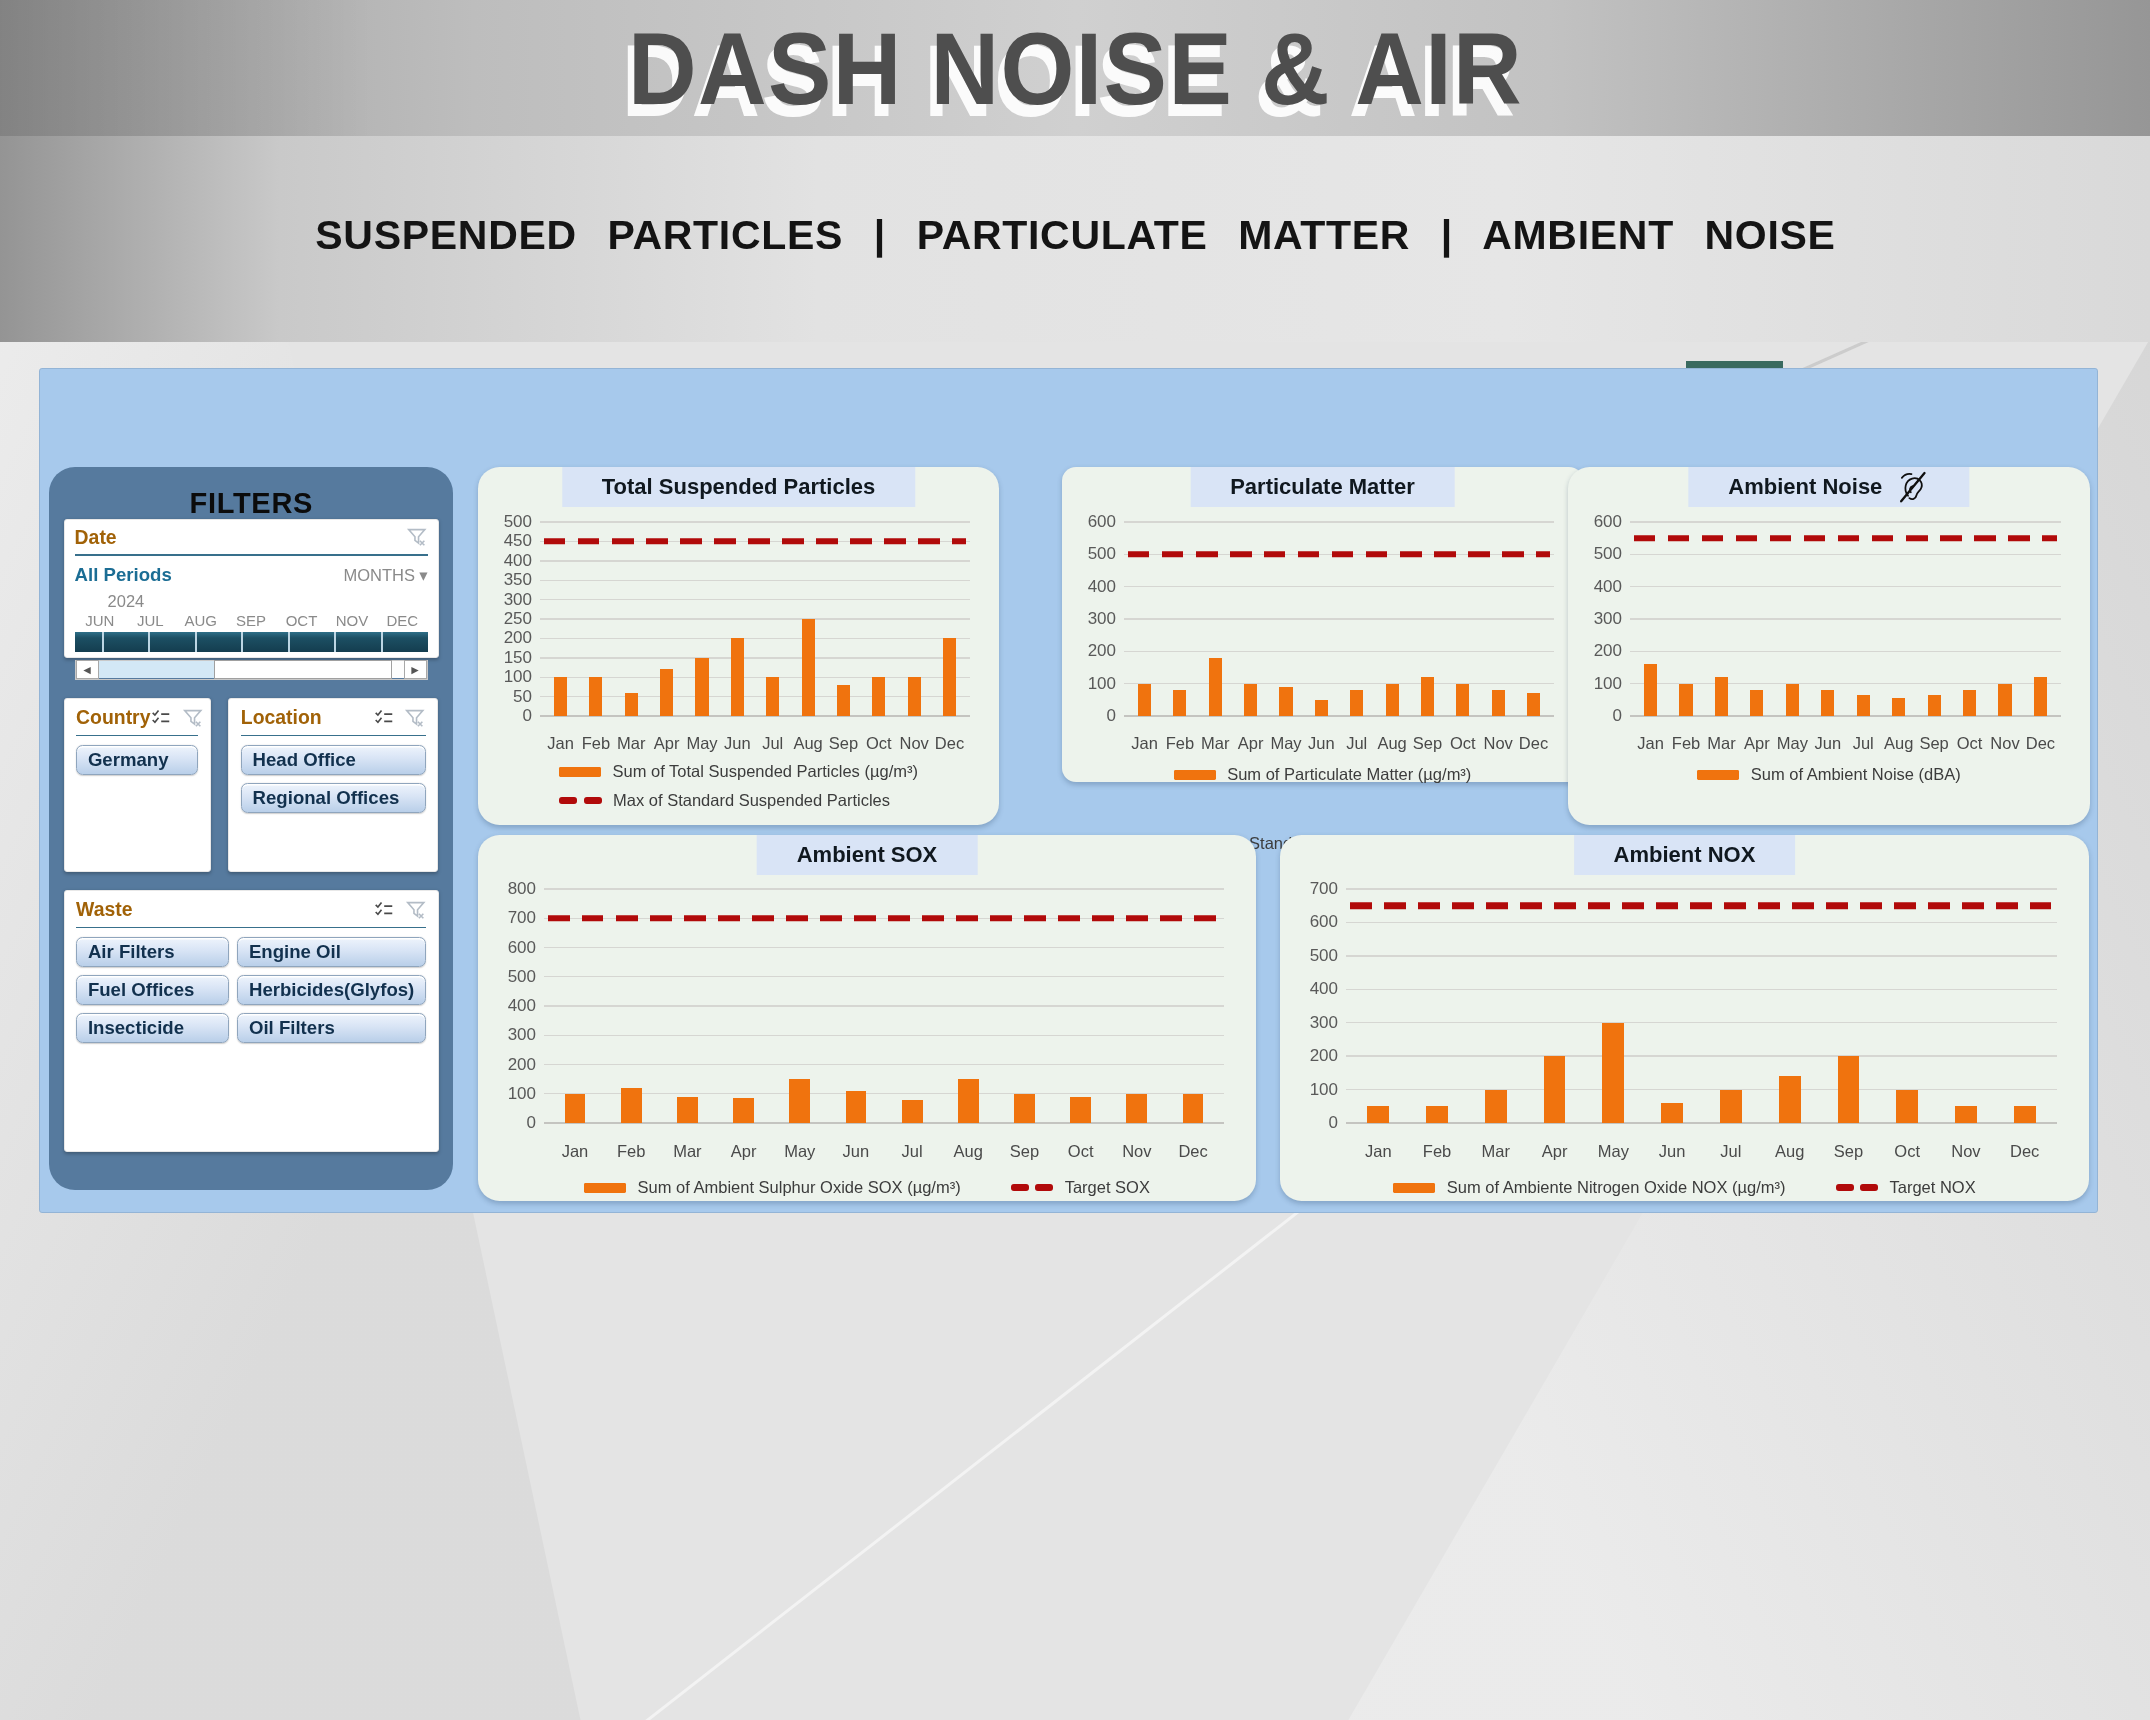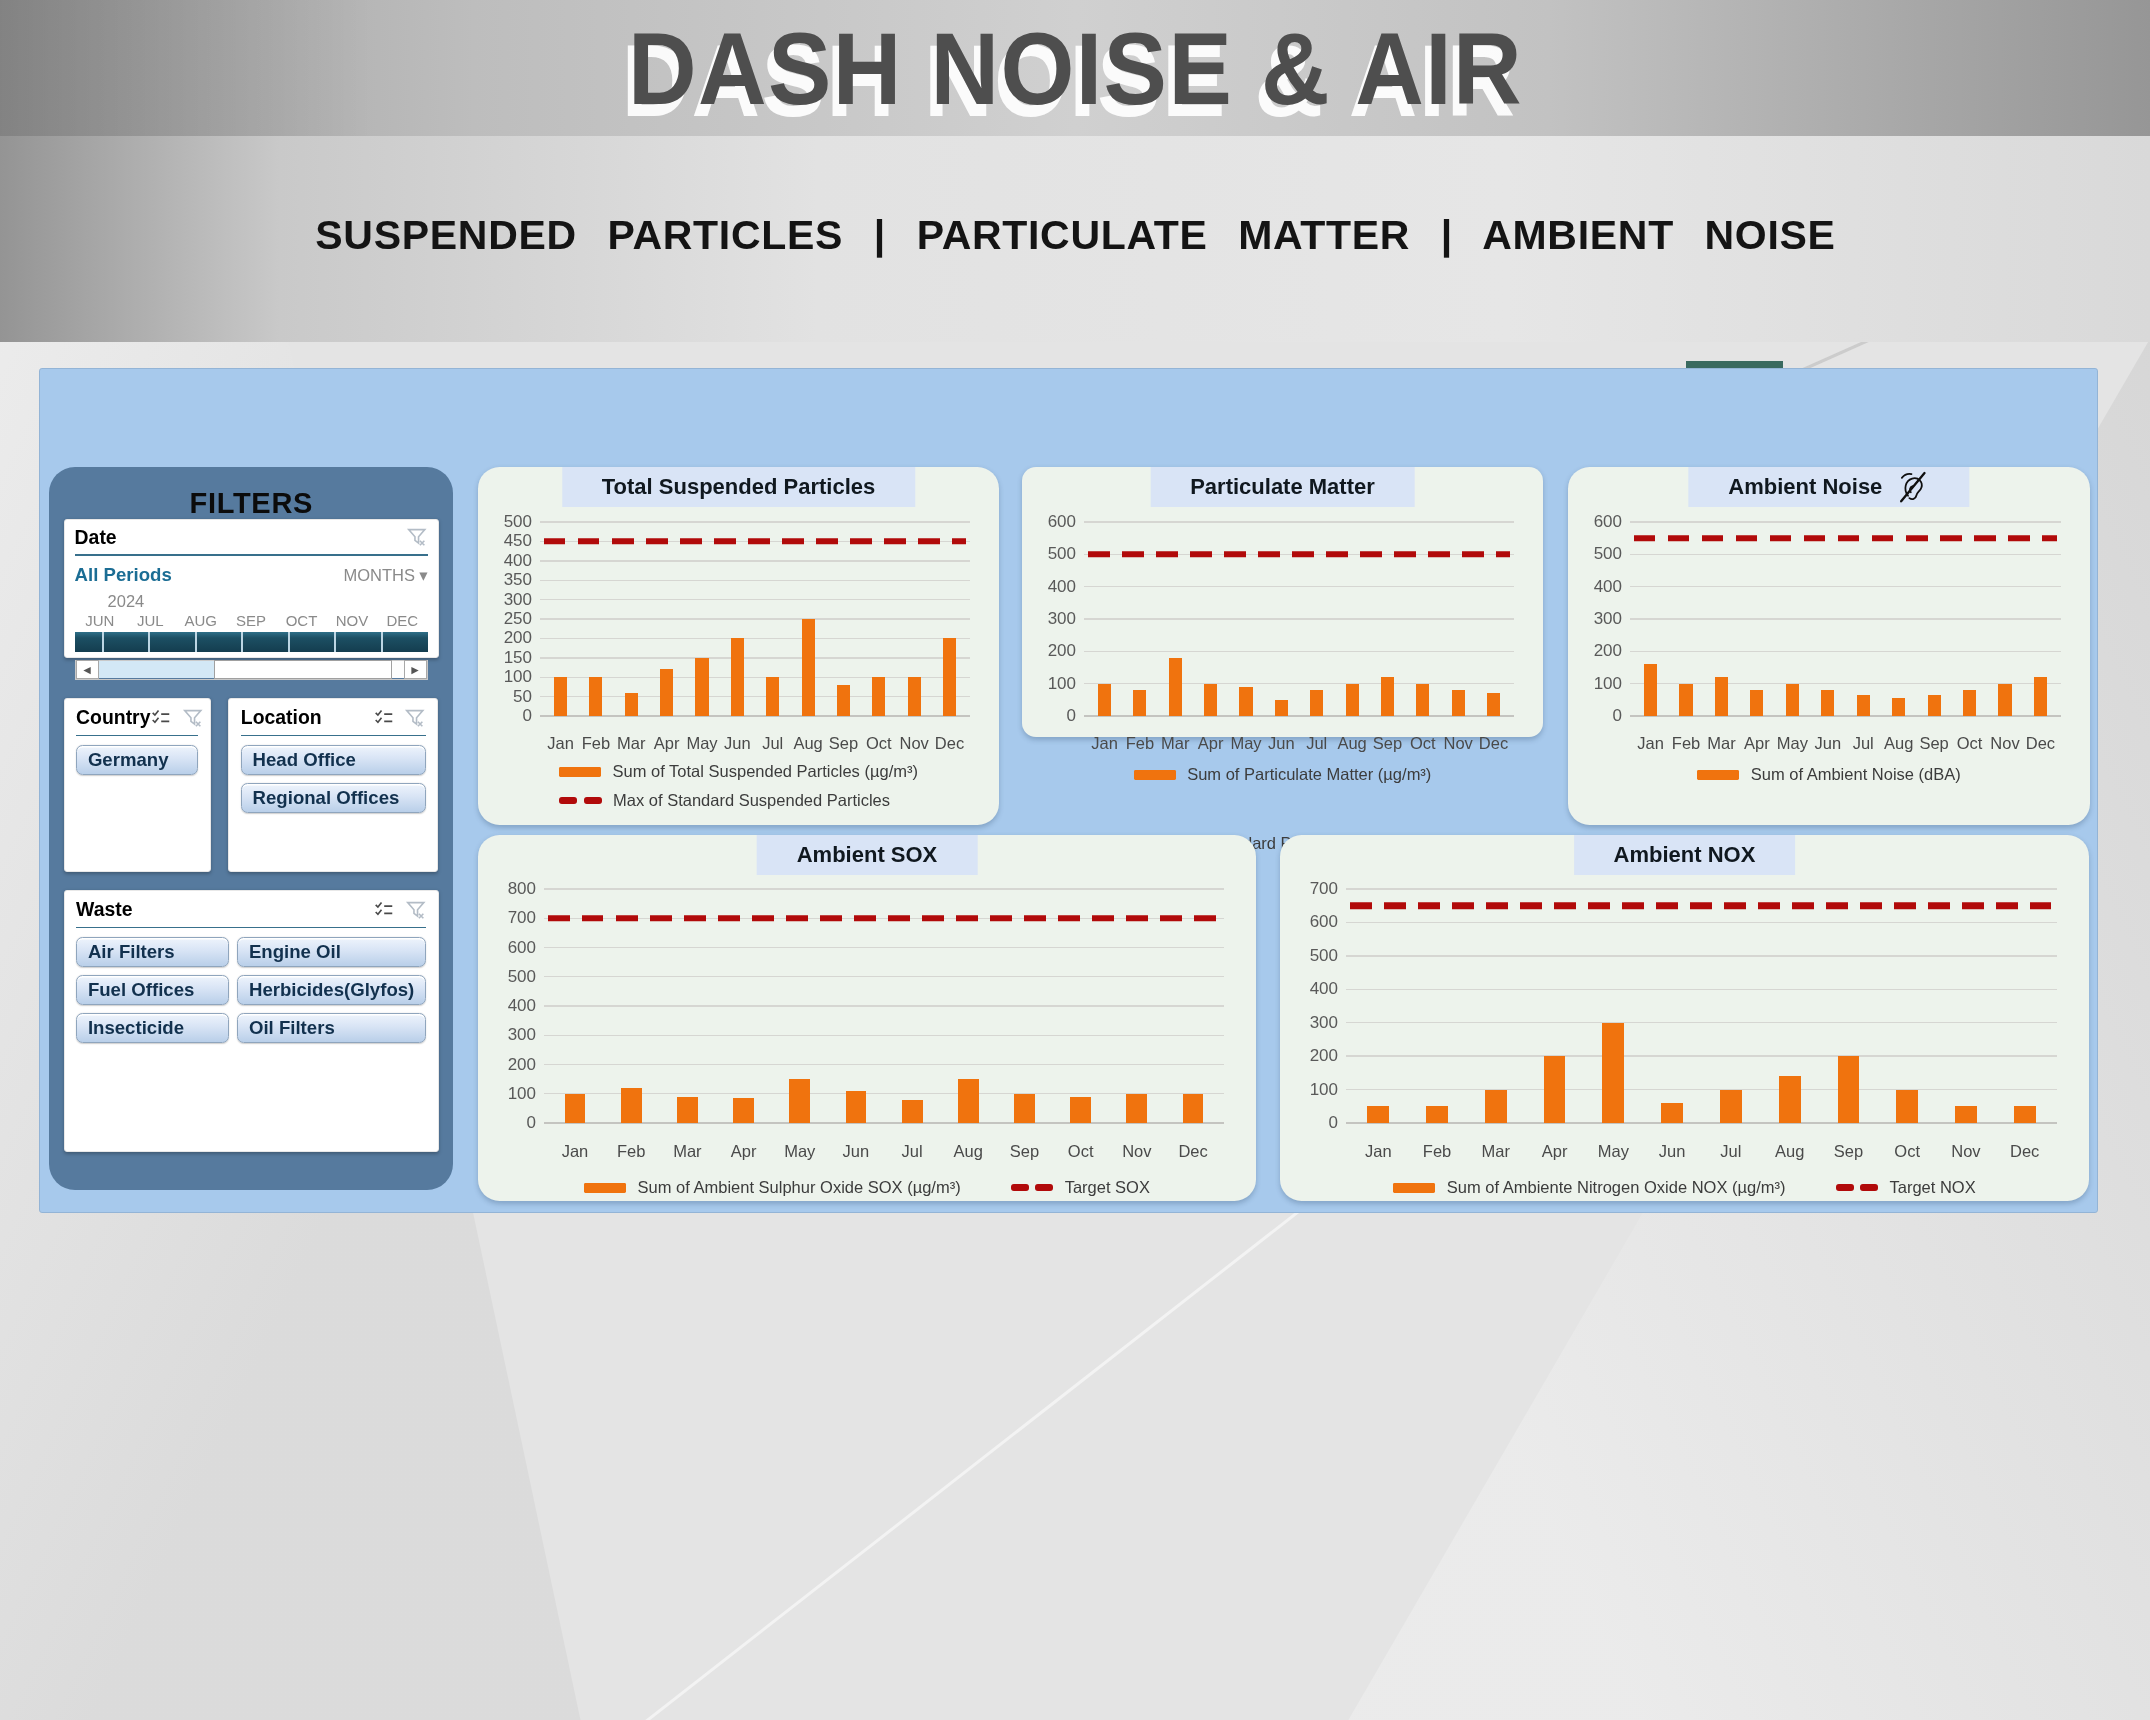--- a/index.html
+++ b/index.html
@@ -30,21 +30,21 @@
                background:linear-gradient(180deg,#36637a 0%,#16394c 30%,#102e3d 100%);
                border:1.4px solid #0a222e;box-shadow:inset 0 2.9px 0 rgba(255,255,255,.18),inset 0 -2.9px 4.3px rgba(0,0,0,.4);
                border-radius:2.2px;display:flex;align-items:center;justify-content:center;}
   .dash-header span{color:#ffffff;font-size:30px;font-weight:700;letter-spacing:2.2px;}
   
   .filters{position:absolute;left:9.3px;top:98px;width:404px;height:723px;background:#567a9e;border-radius:26px;}
   .filters-title{text-align:center;margin-top:20px;font-size:29px;font-weight:800;color:#0b0b0b;letter-spacing:0.7px;}
   .slicer{position:absolute;background:#ffffff;border:1.4px solid #e8e8e8;border-radius:2.9px;box-sizing:border-box;
           box-shadow:0 1.4px 3.6px rgba(0,0,0,.25);padding:7.2px 11.5px;}
   .slicer-head{display:flex;align-items:center;}
-  .slicer-label{font-size:19.4px;font-weight:700;color:#000000;flex:1;}
+  .slicer-label{font-size:19.4px;font-weight:700;color:#a16207;flex:1;}
   .slicer-icons{display:flex;gap:10px;align-items:center;}
   .slicer-divider{height:1.4px;background:#38708c;margin:5.7px 0 8.6px 0;}
   .date-box{left:14.3px;top:52px;width:375px;height:139px;padding:5.7px 10px;}
   .date-row2{display:flex;align-items:center;margin-top:1.4px;}
   .all-periods{font-size:18.6px;font-weight:700;color:#1b6d94;flex:1;}
   .months-dd{font-size:16.5px;color:#8a8a8a;display:flex;align-items:center;gap:4.3px;}
   .year-label{font-size:16.5px;color:#8a8a8a;margin:5.7px 0 1.4px 33px;}
   .months-row{display:flex;margin:1.4px 0 2.9px 0;}
   .months-row span{flex:1;text-align:center;font-size:15px;color:#8a8a8a;}
   .timeline{display:flex;height:20px;margin-top:1.4px;}
@@ -326,21 +326,21 @@
           <div class="leg-entry">
             <span class="sw-dash">
               <i></i>
               <i></i>
             </span>
             <span>Max of Standard Suspended Particles</span>
           </div>
         </div>
     </div>
 
-    <div class="chart-card row1" style="left:982px;top:98px;width:521px;height:270px;border-radius:14px;">
+    <div class="chart-card row1" style="left:1022px;top:98px;width:521px;height:315px;border-radius:14px;">
       <div class="title-band">
         <span class="chart-title">Particulate Matter</span>
       </div>
       <div class="plot">
           <div class="gridline zero" style="bottom: calc(0% - 0.7px);"></div>
           <div class="ytick" style="bottom: 0%;">0</div>
           <div class="gridline" style="bottom: calc(16.6667% - 0.7px);"></div>
           <div class="ytick" style="bottom: 16.6667%;">100</div>
           <div class="gridline" style="bottom: calc(33.3333% - 0.7px);"></div>
           <div class="ytick" style="bottom: 33.3333%;">200</div>

